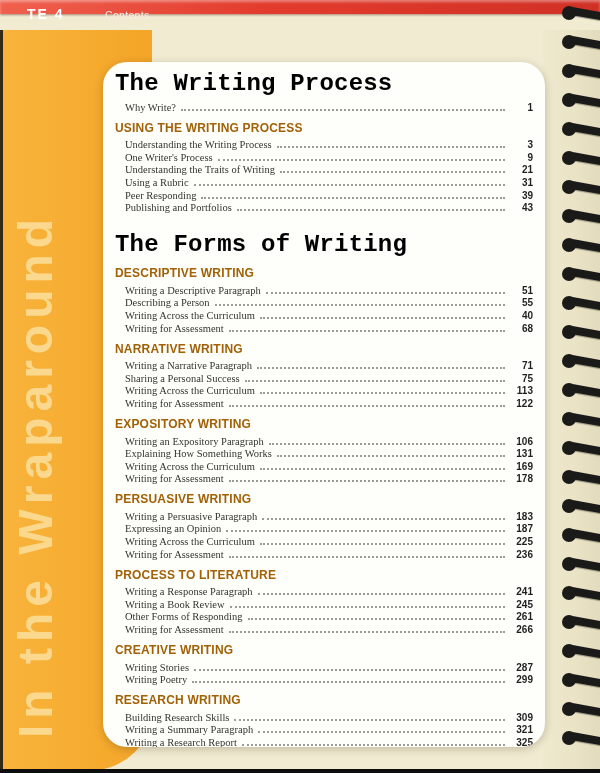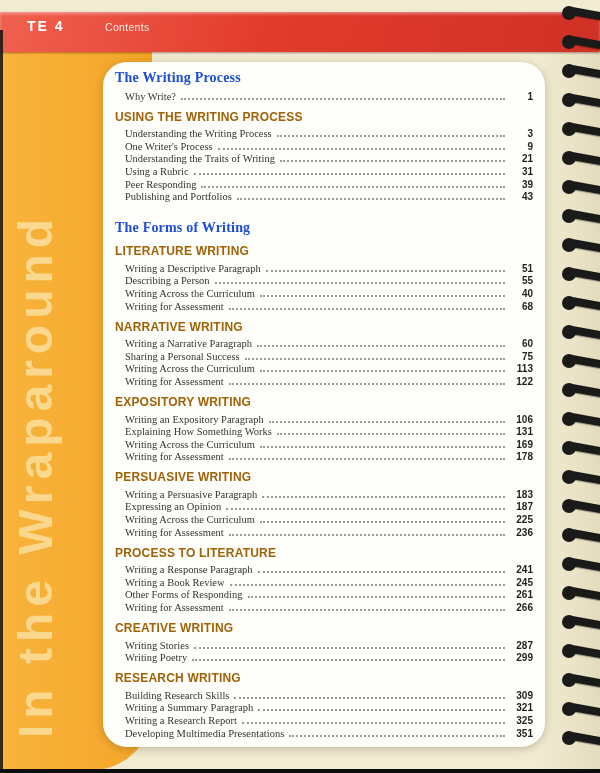--- a/index.html
+++ b/index.html
@@ -10,21 +10,21 @@
   }
 
   
   .edge-strip {
     position:absolute; top:30px; right:0; width:57px; bottom:0;
     background:linear-gradient(90deg,#efe9cf 0%,#eae3c6 55%,#e2dbbd 100%);
   }
 
   
   .topbar {
-    position:absolute; top:12px; left:0; width:100%; height:40px; z-index:5;
+    position:absolute; top:0; left:0; width:100%; height:14px; z-index:5;
     background:linear-gradient(100deg,#f0604e 0%,#e23b2c 45%,#d03125 100%);
     box-shadow: inset 0 2px 3px rgba(255,255,255,.38), 0 1px 2px rgba(80,10,5,.45);
   }
   .te-label {
     position:absolute; left:27px; top:6px;
     font-size:14px; font-weight:bold; color:#ffffff; letter-spacing:2px;
   }
   .contents-label {
     position:absolute; left:105px; top:9px;
     font-size:10.5px; color:#ffe9e2; letter-spacing:.3px;
@@ -44,23 +44,23 @@
   }
 
   
   .page-panel {
     position:absolute; left:103px; top:62px; width:442px; height:685px;
     background:#fefefb; border-radius:24px; box-sizing:border-box;
     padding:8px 12px 0 10px; overflow:hidden; z-index:2;
     box-shadow:0 2px 9px rgba(70,55,20,.28);
   }
   .part-title {
-    font-size:14px; font-weight:bold; color:#1d4ed8;
+    font-size:24px; font-weight:bold; color:#000000;
     margin:0 0 3px 2px; letter-spacing:.2px;
-    font-family:Liberation Serif, serif;
+    font-family:Liberation Mono, monospace;
   }
   .part-title.later { margin-top:18px; }
   .group-heading {
     font-size:12px; font-weight:bold; color:#a16207;
     margin:8px 0 3px 2px; letter-spacing:.2px;
   }
   .row {
     display:flex; align-items:flex-end; margin-left:12px; height:12.6px;
     font-family:"Liberation Serif","DejaVu Serif",serif;
     font-size:10.5px; color:#33332f;
@@ -140,21 +140,21 @@
             <span class="p">39</span>
           </div>
           <div class="row">
             <span class="t">Publishing and Portfolios</span>
             <span class="dots"></span>
             <span class="p">43</span>
           </div>
         </div>
         <div class="part-title later">The Forms of Writing</div>
         <div>
-          <div class="group-heading">LITERATURE WRITING</div>
+          <div class="group-heading">DESCRIPTIVE WRITING</div>
           <div class="row">
             <span class="t">Writing a Descriptive Paragraph</span>
             <span class="dots"></span>
             <span class="p">51</span>
           </div>
           <div class="row">
             <span class="t">Describing a Person</span>
             <span class="dots"></span>
             <span class="p">55</span>
           </div>
@@ -167,21 +167,21 @@
             <span class="t">Writing for Assessment</span>
             <span class="dots"></span>
             <span class="p">68</span>
           </div>
         </div>
         <div>
           <div class="group-heading">NARRATIVE WRITING</div>
           <div class="row">
             <span class="t">Writing a Narrative Paragraph</span>
             <span class="dots"></span>
-            <span class="p">60</span>
+            <span class="p">71</span>
           </div>
           <div class="row">
             <span class="t">Sharing a Personal Success</span>
             <span class="dots"></span>
             <span class="p">75</span>
           </div>
           <div class="row">
             <span class="t">Writing Across the Curriculum</span>
             <span class="dots"></span>
             <span class="p">113</span>

